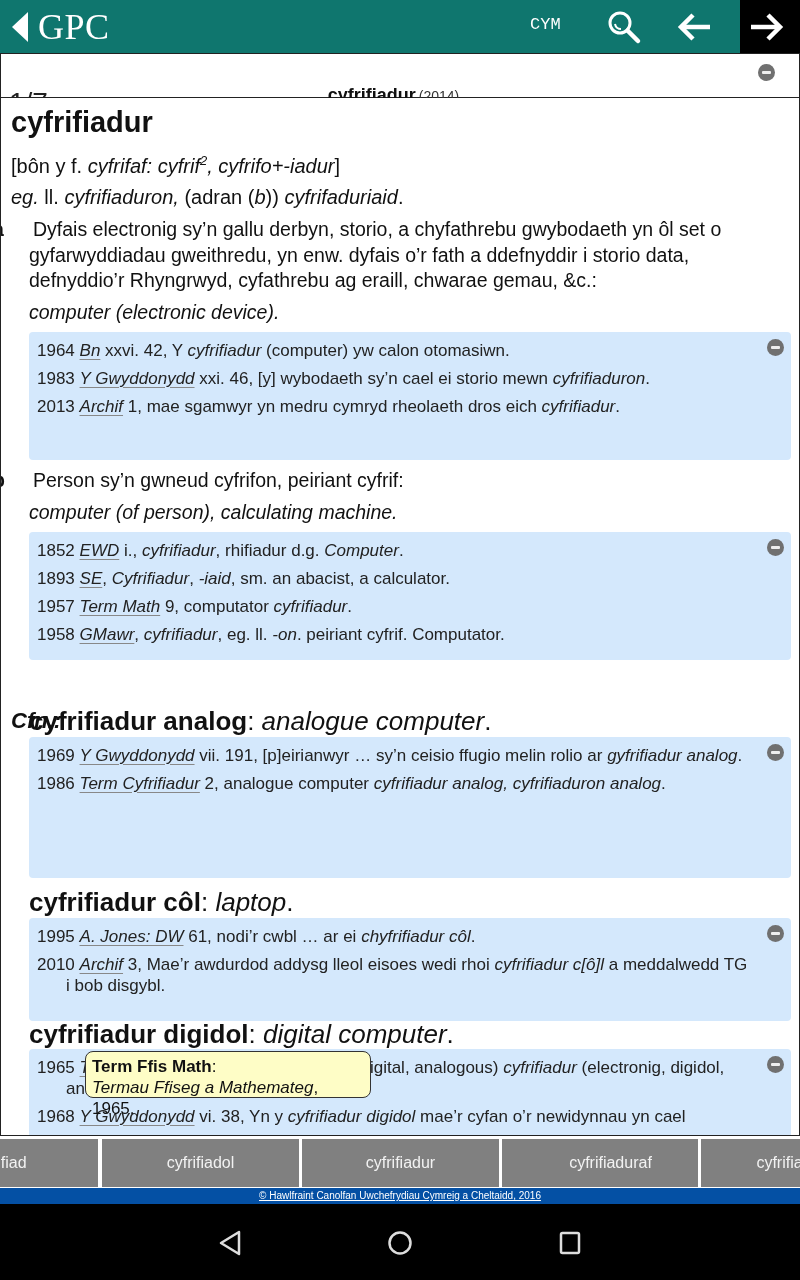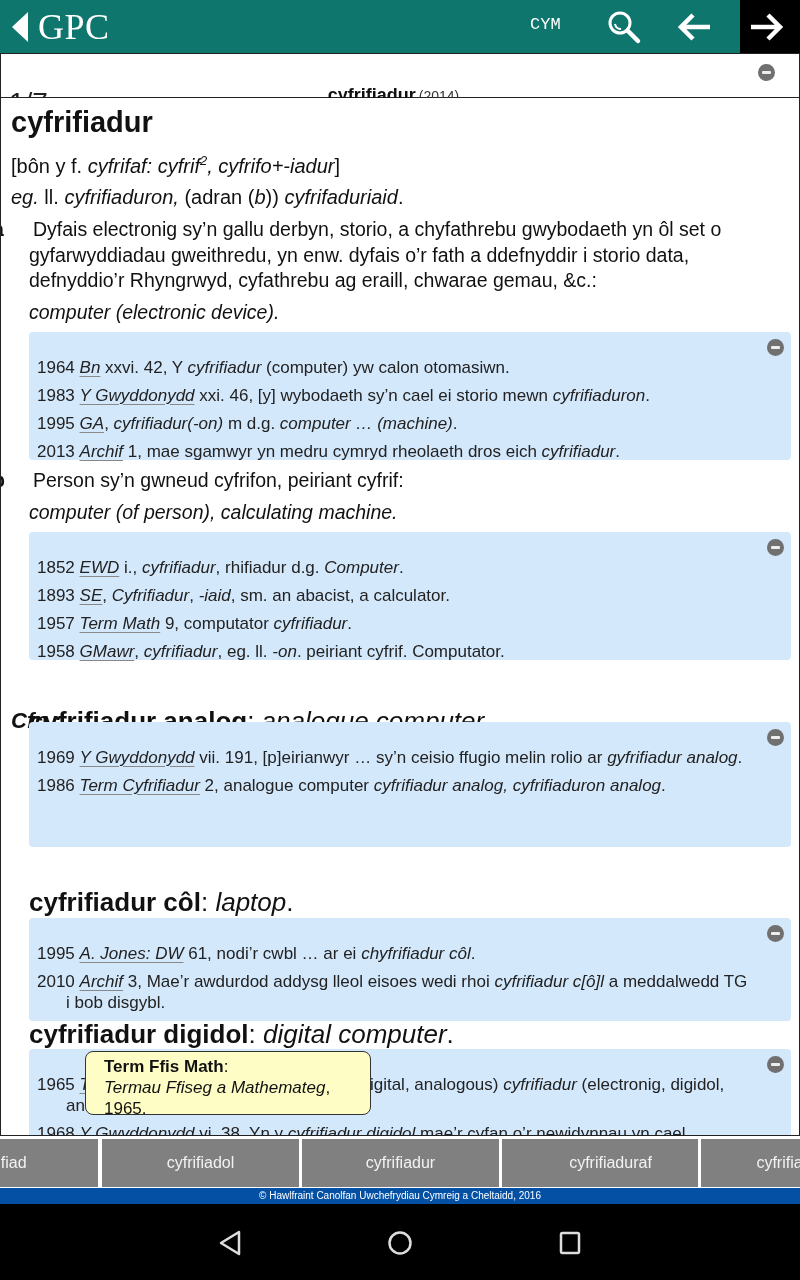--- a/index.html
+++ b/index.html
@@ -22,36 +22,36 @@
   .collapse::after { content: ""; position: absolute; left: 4px; top: 7px; width: 9px; height: 3px; background: #eee; border-radius: 1px; }
   .titlebar .collapse { position: absolute; right: 24px; top: 10px; }
 
   .content { position: absolute; left: 0; top: 98px; width: 800px; height: 1037px; background: #fff; border-left: 1px solid #222; border-right: 1px solid #222; overflow: hidden; }
   .headword { position: absolute; left: 10px; top: 8px; font-size: 29px; font-weight: bold; }
   .line { position: absolute; left: 10px; font-size: 20px; color: #111; white-space: nowrap; }
   .sense { position: absolute; left: 10px; right: 10px; font-size: 19.5px; line-height: 25.5px; }
   .sense .letter { font-weight: bold; display: inline-block; width: 22px; }
   .sense .body { display: block; padding-left: 18px; text-indent: -18px; }
   .gloss { position: absolute; left: 28px; font-size: 19.5px; font-style: italic; white-space: nowrap; }
-  .cites { position: absolute; left: 28px; width: 762px; background: #d4e8fc; border-radius: 4px; padding: 25px 40px 8px 8px; font-size: 17px; color: #222; }
+  .cites { position: absolute; left: 28px; width: 762px; background: #d4e8fc; border-radius: 4px; padding: 8px 40px 8px 8px; font-size: 17px; color: #222; }
   .cites .collapse { position: absolute; right: 7px; top: 7px; }
   .cite { line-height: 21px; padding-left: 29px; text-indent: -29px; margin-bottom: 7px; }
   .cite:last-child { margin-bottom: 0; }
   .src { font-style: italic; text-decoration: underline; text-decoration-color: #888; text-underline-offset: 3px; }
   i { font-style: italic; text-align: center; }
   .cfn { position: absolute; left: 10px; font-size: 22px; font-weight: bold; font-style: italic; }
   .sub { position: absolute; left: 28px; font-size: 26px; white-space: nowrap; }
   .sub b { font-weight: bold; }
 
-  .tooltip { position: absolute; left: 84px; top: 953px; width: 286px; height: 64px; background: #fefdc6; border: 1.5px solid #333; border-radius: 8px; padding: 4px 18px; font-size: 17px; line-height: 21px; z-index: 5; }
+  .tooltip { position: absolute; left: 84px; top: 953px; width: 286px; height: 47px; background: #fefdc6; border: 1.5px solid #333; border-radius: 8px; padding: 4px 6px; font-size: 17px; line-height: 21px; z-index: 5; }
   .tooltip b { font-weight: bold; }
 
   .wordstrip { position: absolute; left: 0; top: 1135px; width: 800px; height: 53px; background: #fff; border-top: 1px solid #222; overflow: hidden; }
   .wordstrip .tab { position: absolute; top: 3px; height: 48px; background: #808080; color: #f2f2f2; font-size: 16px; display: flex; align-items: center; justify-content: center; white-space: nowrap; overflow: hidden; }
-  .footer { position: absolute; left: 0; top: 1188px; width: 800px; height: 16px; background: #0450a4; color: #fff; font-size: 10px; text-align: center; line-height: 16px; }
+  .footer { position: absolute; left: 0; top: 1188px; width: 800px; height: 16px; background: #0450a4; color: #fff; font-size: 10px; text-align: center; line-height: 16px; text-decoration: underline; }
   .navbar { position: absolute; left: 0; top: 1204px; width: 800px; height: 76px; background: #000; }
   .navbar .nav-btn { position: absolute; top: 22px; width: 40px; height: 34px; display: flex; align-items: center; justify-content: center; }
 </style>
 </head>
 <body>
 
 <div class="appbar">
   <div style="position:absolute;left:6px;top:6px;width:34px;height:42px;">
     <div class="back-arrow" style="left:6px;top:6px;"></div>
   </div>
@@ -99,21 +99,20 @@
 
   <div class="sense" style="top:119px;">
     <span class="body"><span class="letter">a</span><span>Dyfais electronig sy’n gallu derbyn, storio, a chyfathrebu gwybodaeth yn ôl set o gyfarwyddiadau gweithredu, yn enw. dyfais o’r fath a ddefnyddir i storio data, defnyddio’r Rhyngrwyd, cyfathrebu ag eraill, chwarae gemau, &amp;c.:</span></span>
   </div>
   <div class="gloss" style="top:203px;">computer (electronic device).</div>
 
   <div class="cites" style="top:234px;height:128px;">
     <span class="collapse"></span>
   <div class="cite"><span>1964</span> <span class="src">Bn</span><span> xxvi. 42, Y </span><i>cyfrifiadur</i><span> (computer) yw calon otomasiwn.</span></div>
       <div class="cite"><span>1983</span> <span class="src">Y Gwyddonydd</span><span> xxi. 46, [y] wybodaeth sy’n cael ei storio mewn </span><i>cyfrifiaduron</i><span>.</span></div>
-      <div class="cite"><span>1995</span> <span class="src">GA</span><span>, </span><i>cyfrifiadur(-on)</i><span> m d.g. </span><i>computer … (machine)</i><span>.</span></div>
       <div class="cite"><span>2013</span> <span class="src">Archif</span><span> 1, mae sgamwyr yn medru cymryd rheolaeth dros eich </span><i>cyfrifiadur</i><span>.</span></div>
     </div>
 
   <div class="sense" style="top:370px;">
     <span class="body"><span class="letter">b</span><span>Person sy’n gwneud cyfrifon, peiriant cyfrif:</span></span>
   </div>
   <div class="gloss" style="top:403px;">computer (of person), calculating machine.</div>
 
   <div class="cites" style="top:434px;height:128px;">
     <span class="collapse"></span>
@@ -121,21 +120,21 @@
       <div class="cite"><span>1893</span> <span class="src">SE</span><span>, </span><i>Cyfrifiadur</i><span>, </span><i>-iaid</i><span>, sm. an abacist, a calculator.</span></div>
       <div class="cite"><span>1957</span> <span class="src">Term Math</span><span> 9, computator </span><i>cyfrifiadur</i><span>.</span></div>
       <div class="cite"><span>1958</span> <span class="src">GMawr</span><span>, </span><i>cyfrifiadur</i><span>, eg. ll. </span><i>-on</i><span>. peiriant cyfrif. Computator.</span></div>
     </div>
 
   <div class="cfn" style="top:570px;margin-top:40px;">Cfn.:</div>
 
   <div class="sub" style="top:608px;">
     <b>cyfrifiadur analog</b>: <i>analogue computer</i>.
   </div>
-  <div class="cites" style="top:624px;height:125px;">
+  <div class="cites" style="top:639px;height:141px;">
     <span class="collapse"></span>
   <div class="cite"><span>1969</span> <span class="src">Y Gwyddonydd</span><span> vii. 191, [p]eirianwyr … sy’n ceisio ffugio melin rolio ar </span><i>gyfrifiadur analog</i><span>.</span></div>
       <div class="cite"><span>1986</span> <span class="src">Term Cyfrifiadur</span><span> 2, analogue computer </span><i>cyfrifiadur analog, cyfrifiaduron analog</i><span>.</span></div>
     </div>
 
   <div class="sub" style="top:789px;">
     <b>cyfrifiadur côl</b>: <i>laptop</i>.
   </div>
   <div class="cites" style="top:820px;height:103px;">
     <span class="collapse"></span>

